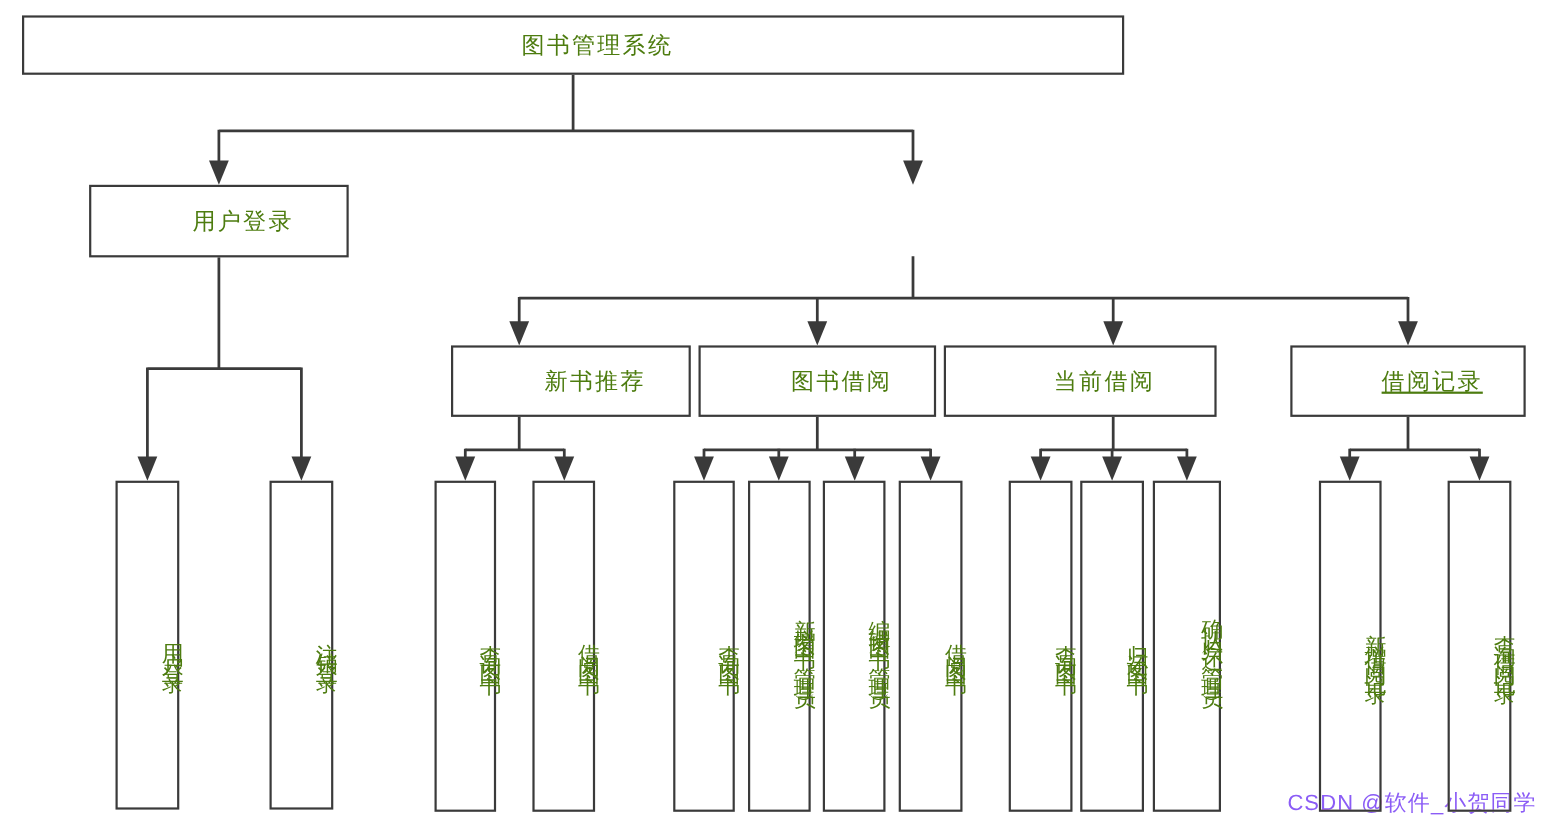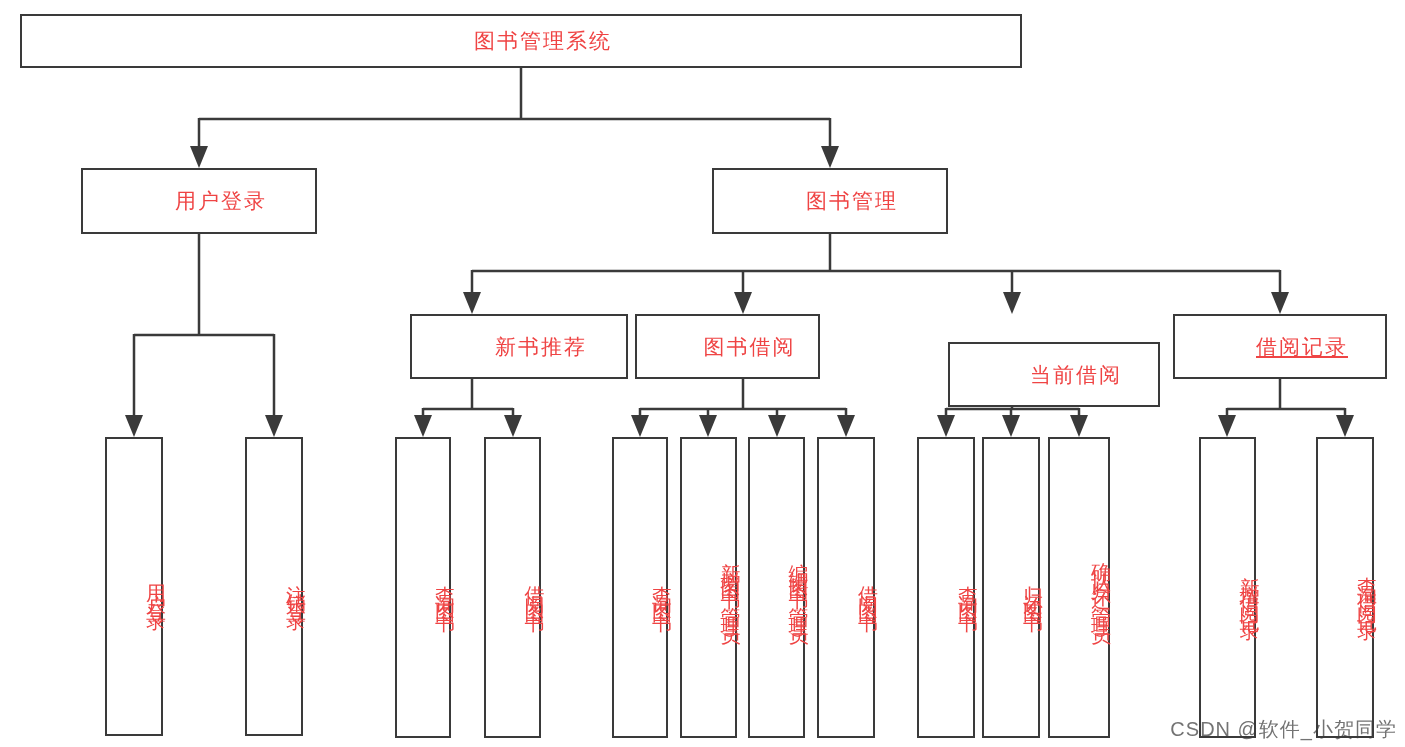--- a/index.html
+++ b/index.html
@@ -16,37 +16,37 @@
     pointer-events:none;
   }
   .node {
     position:absolute;
     box-sizing:border-box;
     border:2px solid #3a3a3a;
     background:#ffffff;
     display:flex;
     align-items:center;
     justify-content:center;
-    color:#ef4444;
+    color:#4d7c0f;
     padding-left:44px;
   }
   .h-node { font-size:21px; letter-spacing:2px; white-space:nowrap; }
   .v-node {
     writing-mode:vertical-rl;
     text-orientation:mixed;
     font-size:20px;
     letter-spacing:9px;
     line-height:1.15;
   }
   .watermark {
     position:absolute;
     right:8px; bottom:4px;
     font-size:20px;
     letter-spacing:1px;
-    color:#737373;
+    color:#8b5cf6;
     mix-blend-mode:darken;
     white-space:nowrap;
     z-index:10;
   }
 </style>
 </head>
 <body>
 
 <div class="canvas">
 
@@ -84,25 +84,24 @@
       <polygon points="1002,415 1020,415 1011,437"></polygon>
       <polygon points="1070,415 1088,415 1079,437"></polygon>
       <polygon points="1218,415 1236,415 1227,437"></polygon>
       <polygon points="1336,415 1354,415 1345,437"></polygon>
     </g>
   </svg>
 
   <div class="node h-node" style="left:20px; top:14px; width:1002px; height:54px;">图书管理系统</div>
 
   <div class="node h-node" style="left:81px; top:168px; width:236px; height:66px;">用户登录</div>
-  <div class="node h-node" style="left:712px; top:168px; width:236px; height:66px;">图书管理</div>
 
   <div class="node h-node" style="left:363px; top:314px; width:218px; height:65px;margin-left:47px;">新书推荐</div>
-  <div class="node h-node" style="left:635px; top:314px; width:185px; height:65px;">图书借阅</div>
-  <div class="node h-node" style="left:948px; top:314px; width:212px; height:65px;margin-top:28px;">当前借阅</div>
+  <div class="node h-node" style="left:635px; top:314px; width:216px; height:65px;">图书借阅</div>
+  <div class="node h-node" style="left:858px; top:314px; width:248px; height:65px;">当前借阅</div>
   <div class="node h-node" style="left:1173px; top:314px; width:214px; height:65px;text-decoration:underline;">借阅记录</div>
 
   <div class="node v-node" style="left:105px; top:437px; width:58px; height:299px;">用户登录</div>
   <div class="node v-node" style="left:245px; top:437px; width:58px; height:299px;">注销登录</div>
 
   <div class="node v-node" style="left:395px; top:437px; width:56px; height:301px;">查询图书</div>
   <div class="node v-node" style="left:484px; top:437px; width:57px; height:301px;">借阅图书</div>
 
   <div class="node v-node" style="left:612px; top:437px; width:56px; height:301px;">查询图书</div>
   <div class="node v-node" style="left:680px; top:437px; width:57px; height:301px;">新增图书（管理员）</div>

